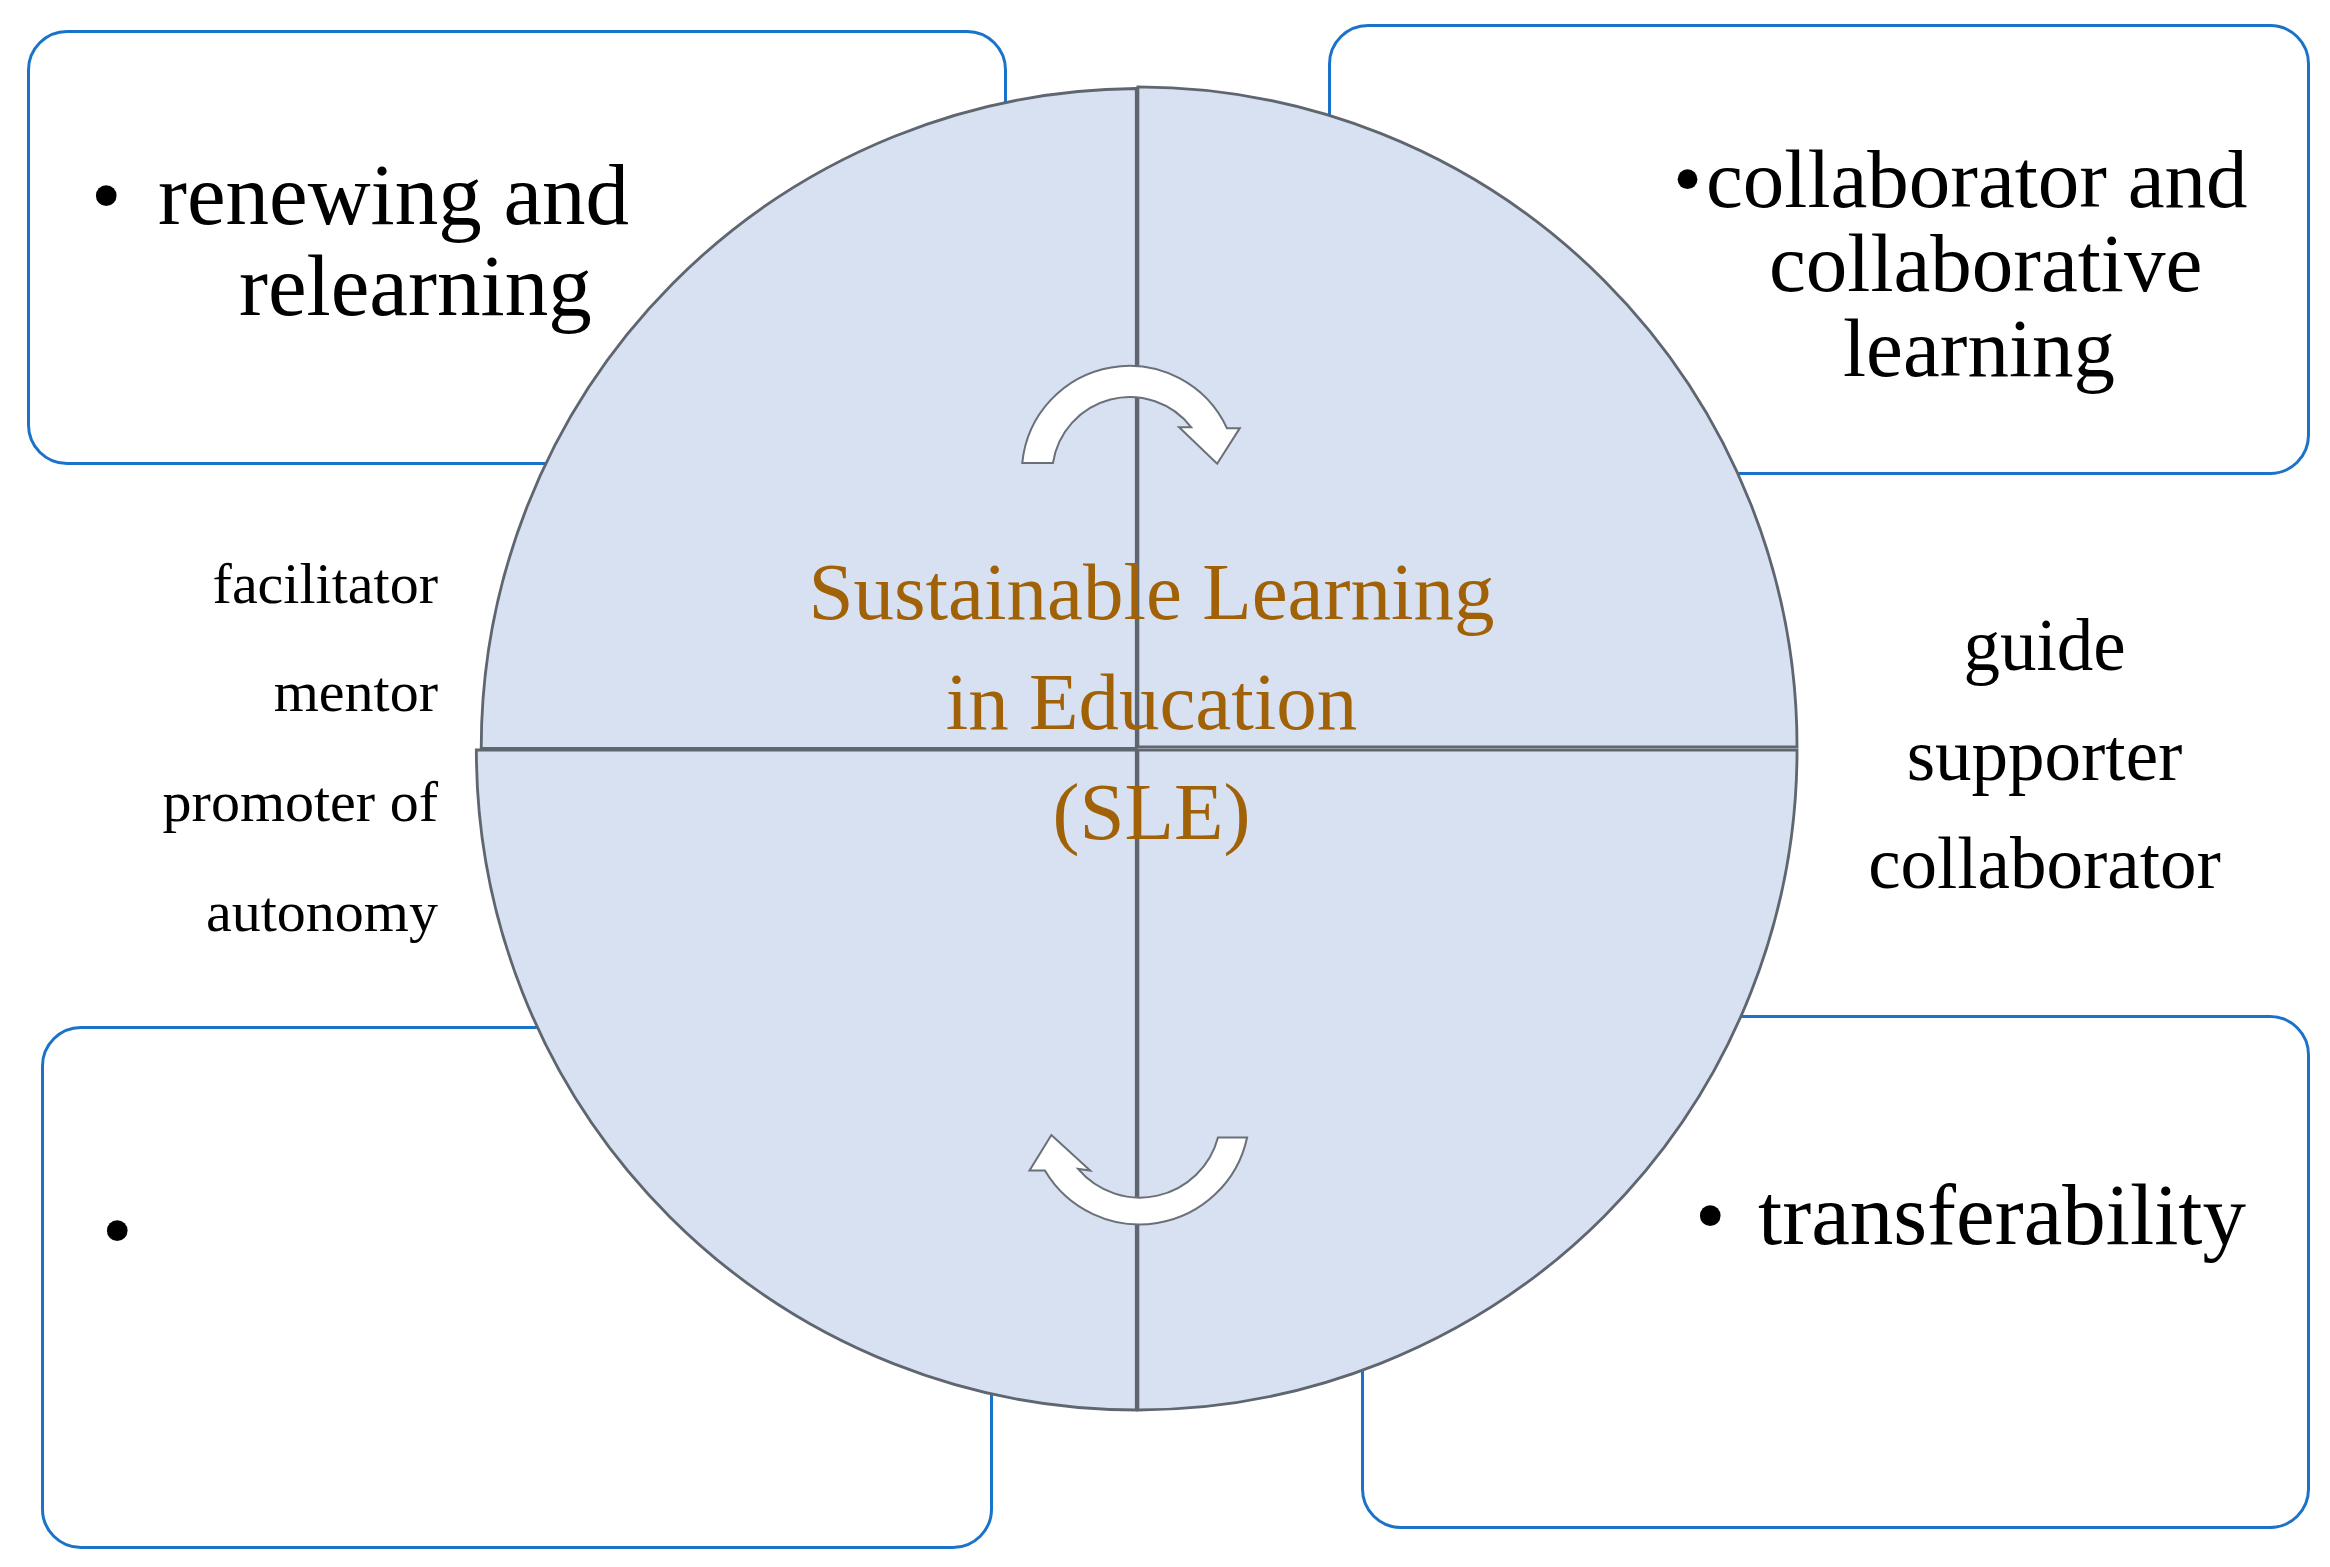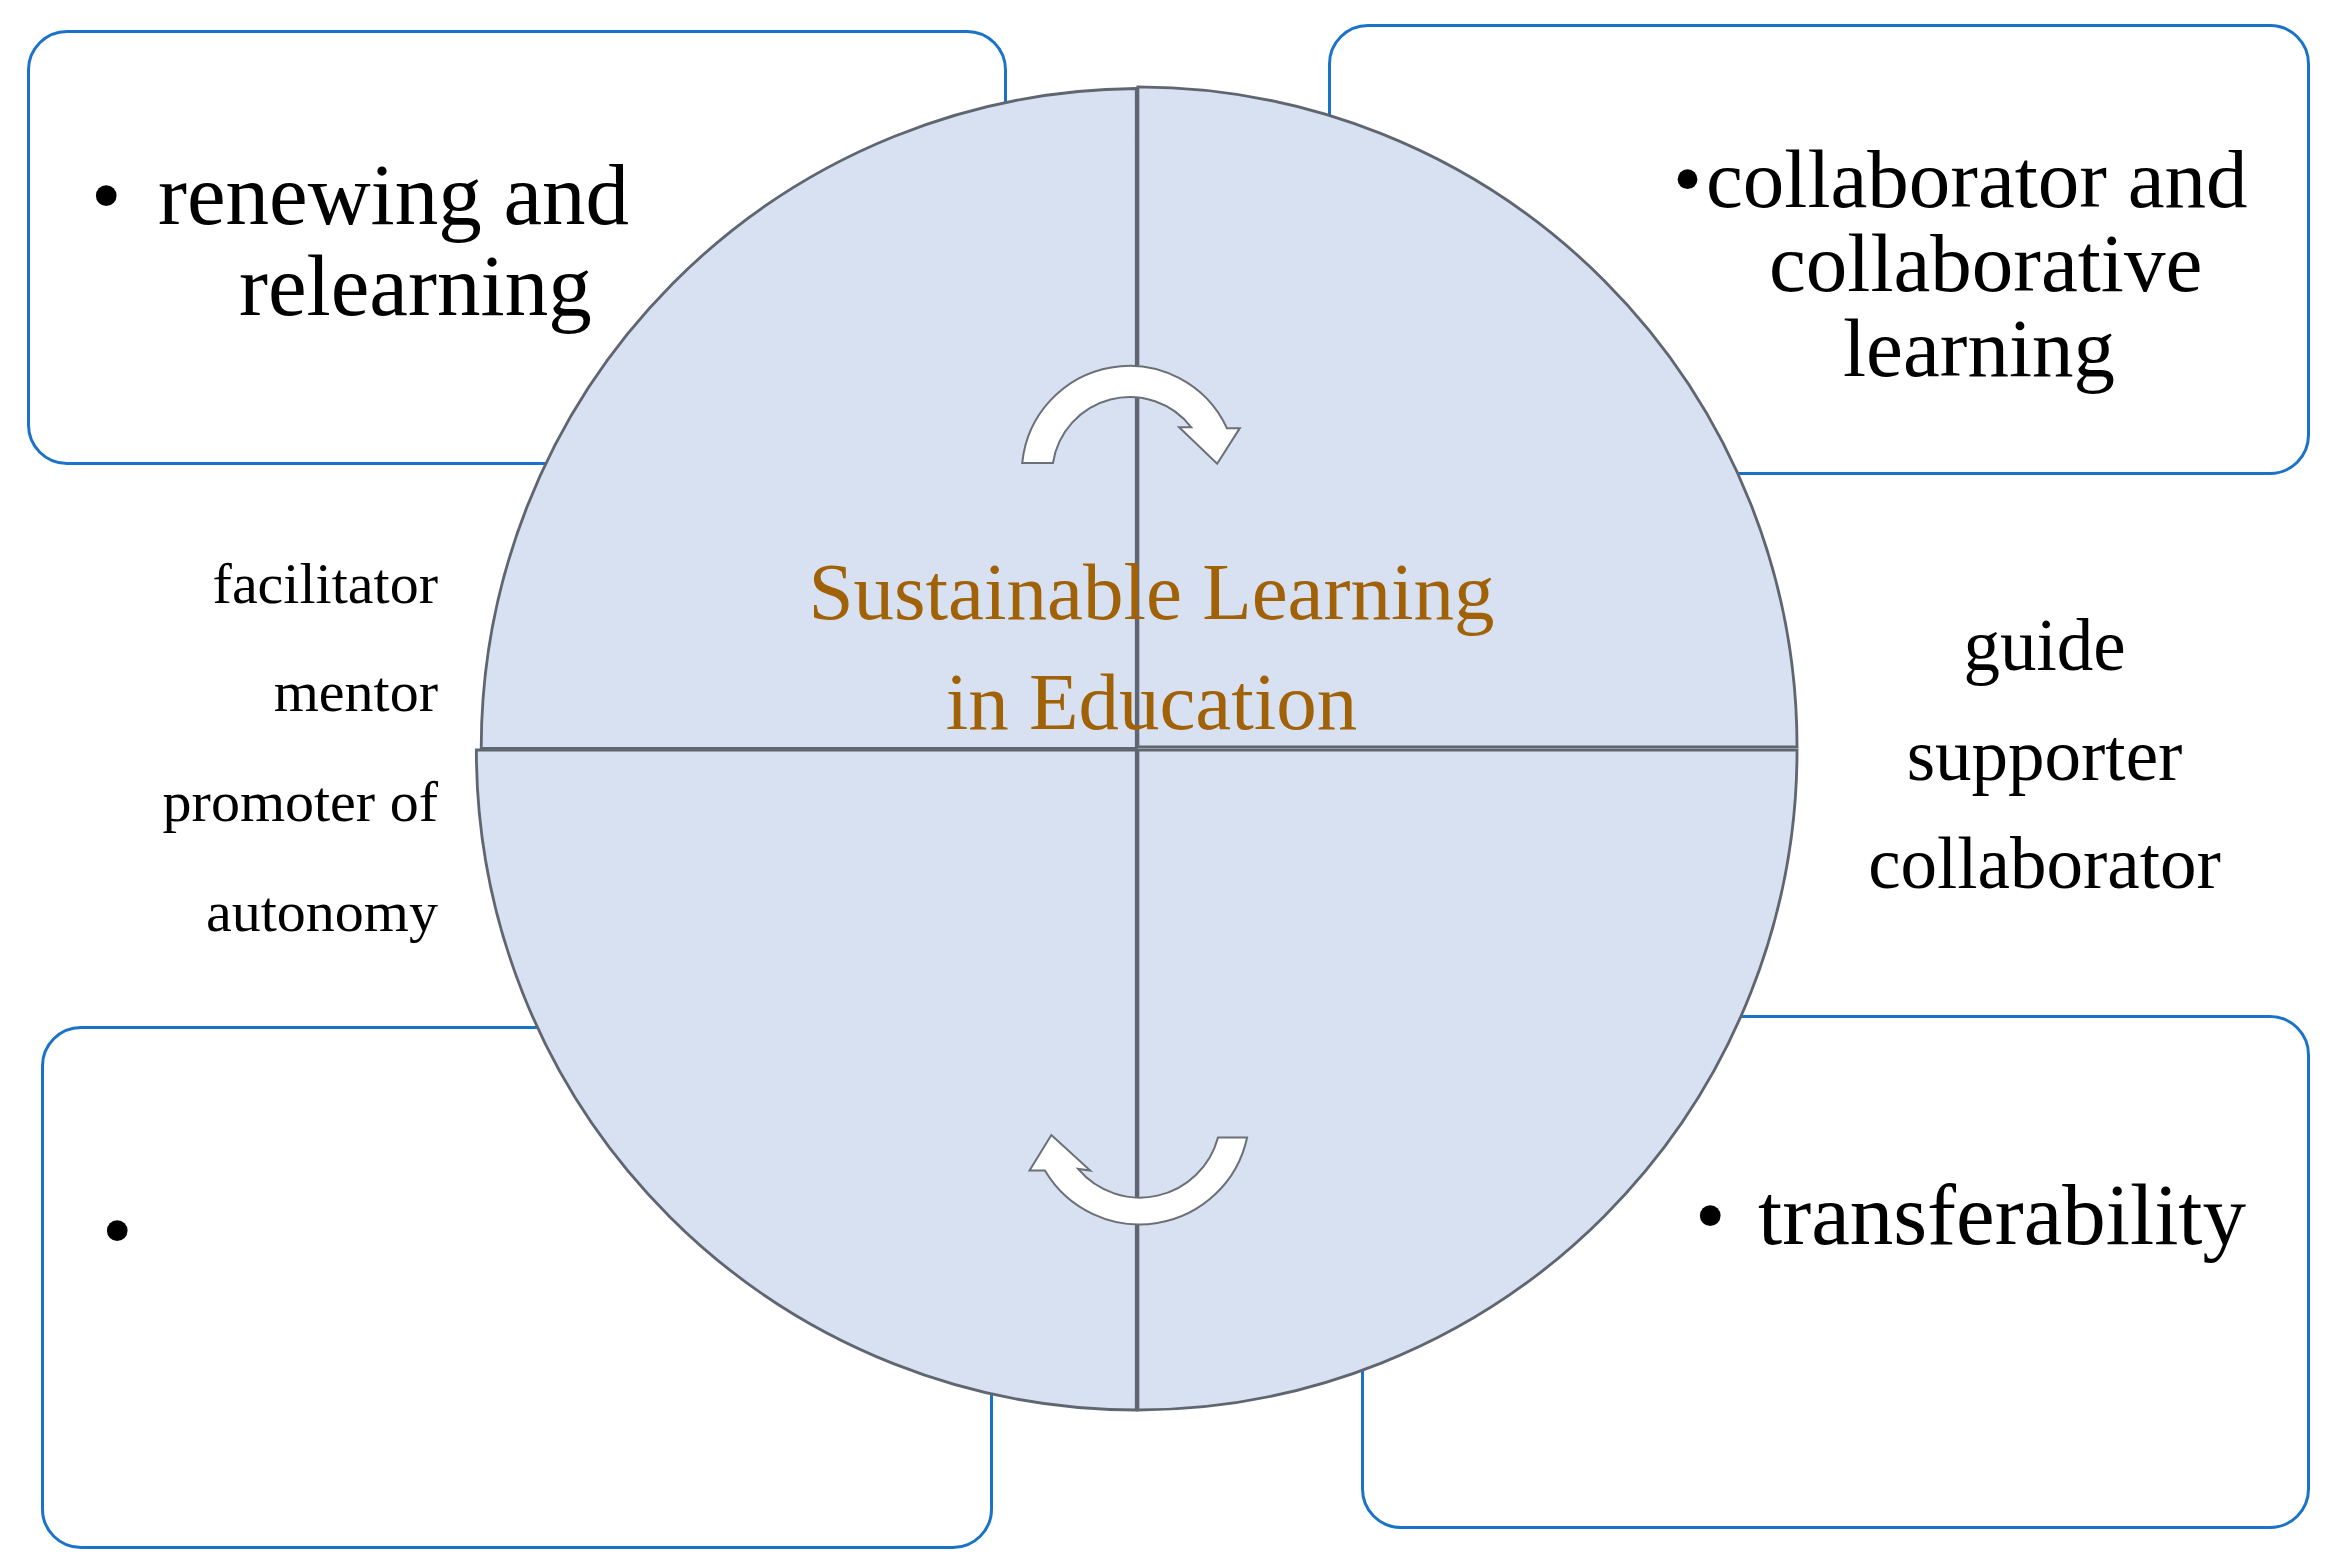--- a/index.html
+++ b/index.html
@@ -64,20 +64,21 @@
   <span class="t box-text-tr" style="left:1843px; top:307px;">learning</span>
 
   <span class="t bullet" style="left:102px; top:1186px;"></span>
   <span class="t bullet" style="left:102px; top:1186px;">•</span>
 
   <span class="t bullet" style="left:1695px; top:1171px;">•</span>
   <span class="t box-text" style="left:1758px; top:1171px;">transferability</span>
 
   <div class="t center-text" style="top:552px;">Sustainable Learning</div>
   <div class="t center-text" style="top:662px;">in Education</div>
+  <div class="t center-text" style="top:772px;">(SLE)</div>
 
   <div class="t side-text-left" style="top:555px;">facilitator</div>
   <div class="t side-text-left" style="top:773px;">promoter of</div>
   <div class="t side-text-left" style="top:663px;">mentor</div>
   <div class="t side-text-left" style="top:883px;">autonomy</div>
 
   <div class="t side-text-right" style="top:609px;">guide</div>
   <div class="t side-text-right" style="top:827px;">collaborator</div>
   <div class="t side-text-right" style="top:719px;">supporter</div>
 

